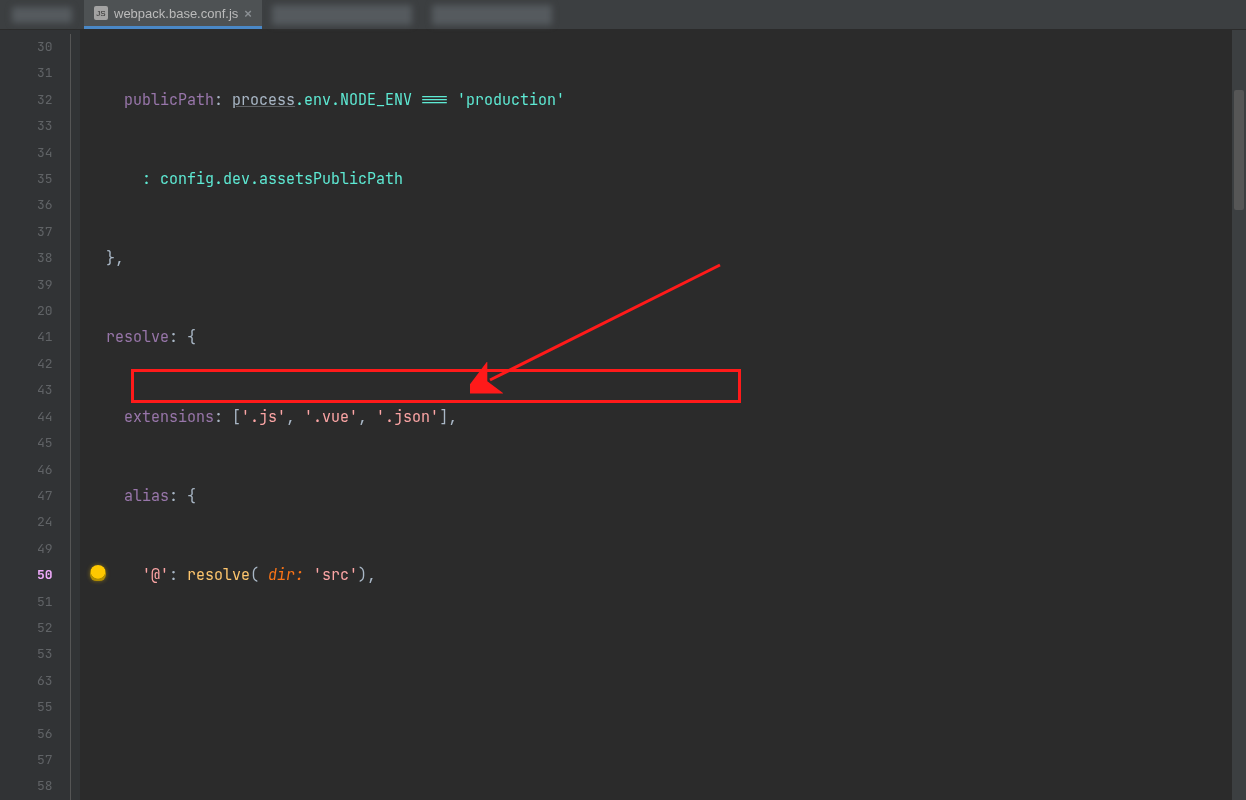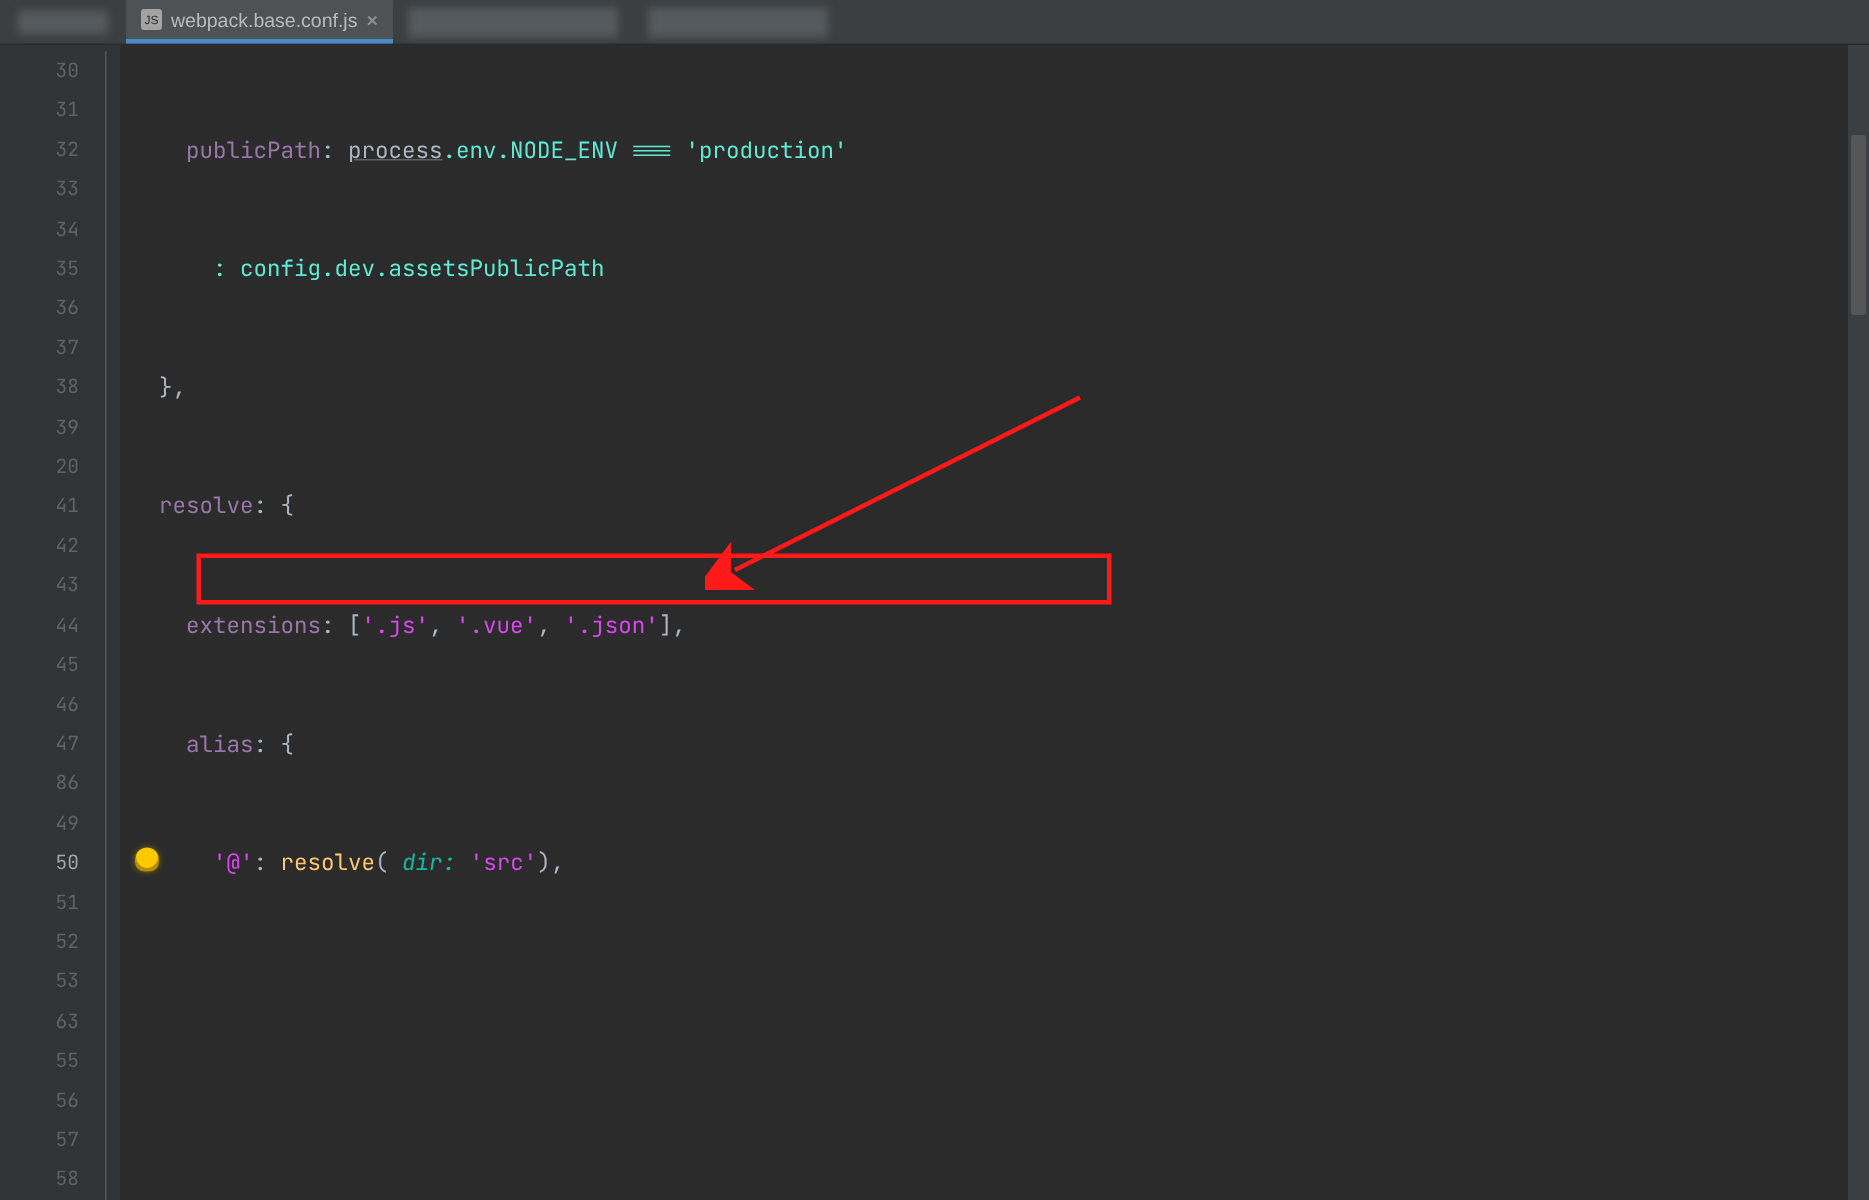--- a/index.html
+++ b/index.html
@@ -52,42 +52,42 @@
     background: #313335;
     text-align: right;
     color: #606366;
     font-size: 13px;
     line-height: 26.4px;
     padding-top: 4px;
     user-select: none;
     padding-left: 37px;
   }
   .gutter div { padding-right: 18px; position:relative;}
-  .gutter div.current { color:#a3a3a3; }
+  .gutter div.current { color:#f0abfc;font-weight:bold; }
   .fold-strip {
     width: 18px;
     background:#313335;
     position:relative;
   }
   .fold-strip .line { position:absolute; left:8px; top:4px; bottom:0; width:1px; background:#555555;}
   .code {
     flex: 1;
     padding-top: 4px;
     line-height: 26.4px;
     white-space: pre;
     position: relative;
   }
   .code .row { height:26.4px; padding-left: 8px;}
 
   
   .purple { color:#9876aa;margin-top:31px; }  
-  .green  { color:#d946ef;text-align:center; }  
+  .green  { color:#fca5a5;text-align:center; }  
   .gold   { color:#ffc66d; }  
   .grey   { color:#5eead4; }
-  .dim    { color:#14b8a6; font-style:italic;}
+  .dim    { color:#f97316; font-style:italic;}
   .under  { text-decoration: underline; text-decoration-color:#606366;}
 
   
   .bulb {
     position:absolute;
     width:16px; height:16px;
     background: radial-gradient(circle at 50% 40%, #ffc800 55%, #b38f00 60%);
     border-radius: 50% 50% 40% 40%;
     box-shadow: 0 0 4px #ffc80066;
   }
@@ -133,21 +133,21 @@
       <div>38</div>
       <div>39</div>
       <div>20</div>
       <div>41</div>
       <div>42</div>
       <div>43</div>
       <div>44</div>
       <div>45</div>
       <div>46</div>
       <div>47</div>
-      <div>86</div>
+      <div>24</div>
       <div>49</div>
       <div class="current">50</div>
       <div>51</div>
       <div>52</div>
       <div>53</div>
       <div>63</div>
       <div>55</div>
       <div>56</div>
       <div>57</div>
       <div>58</div>

